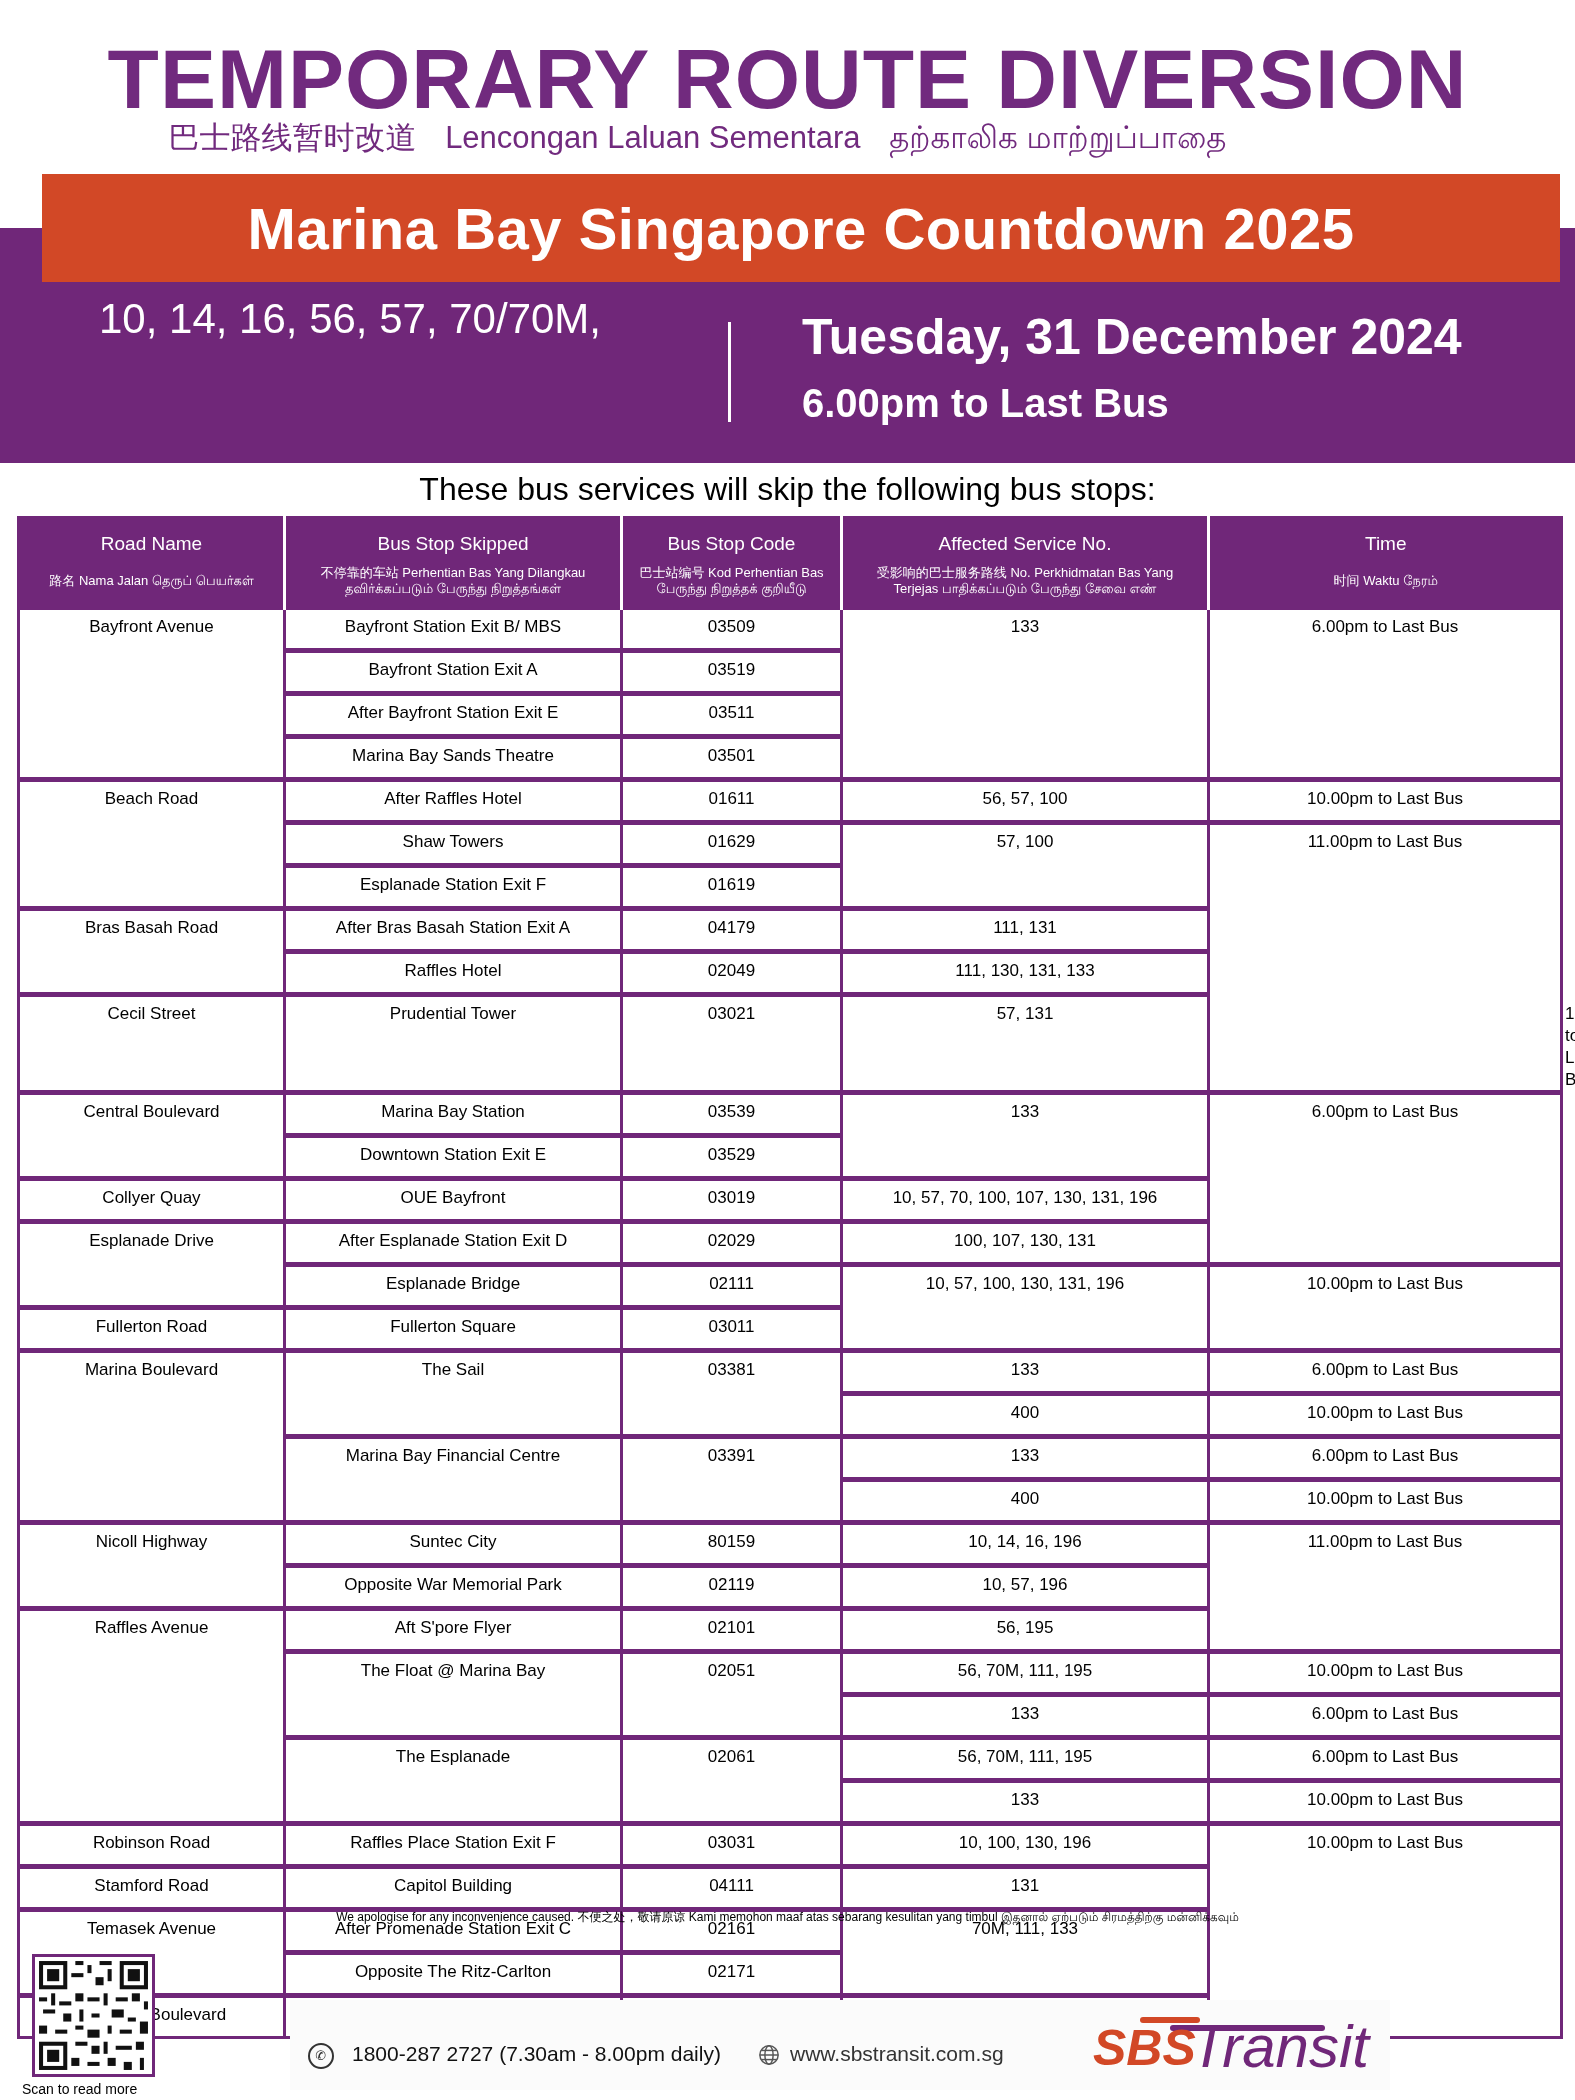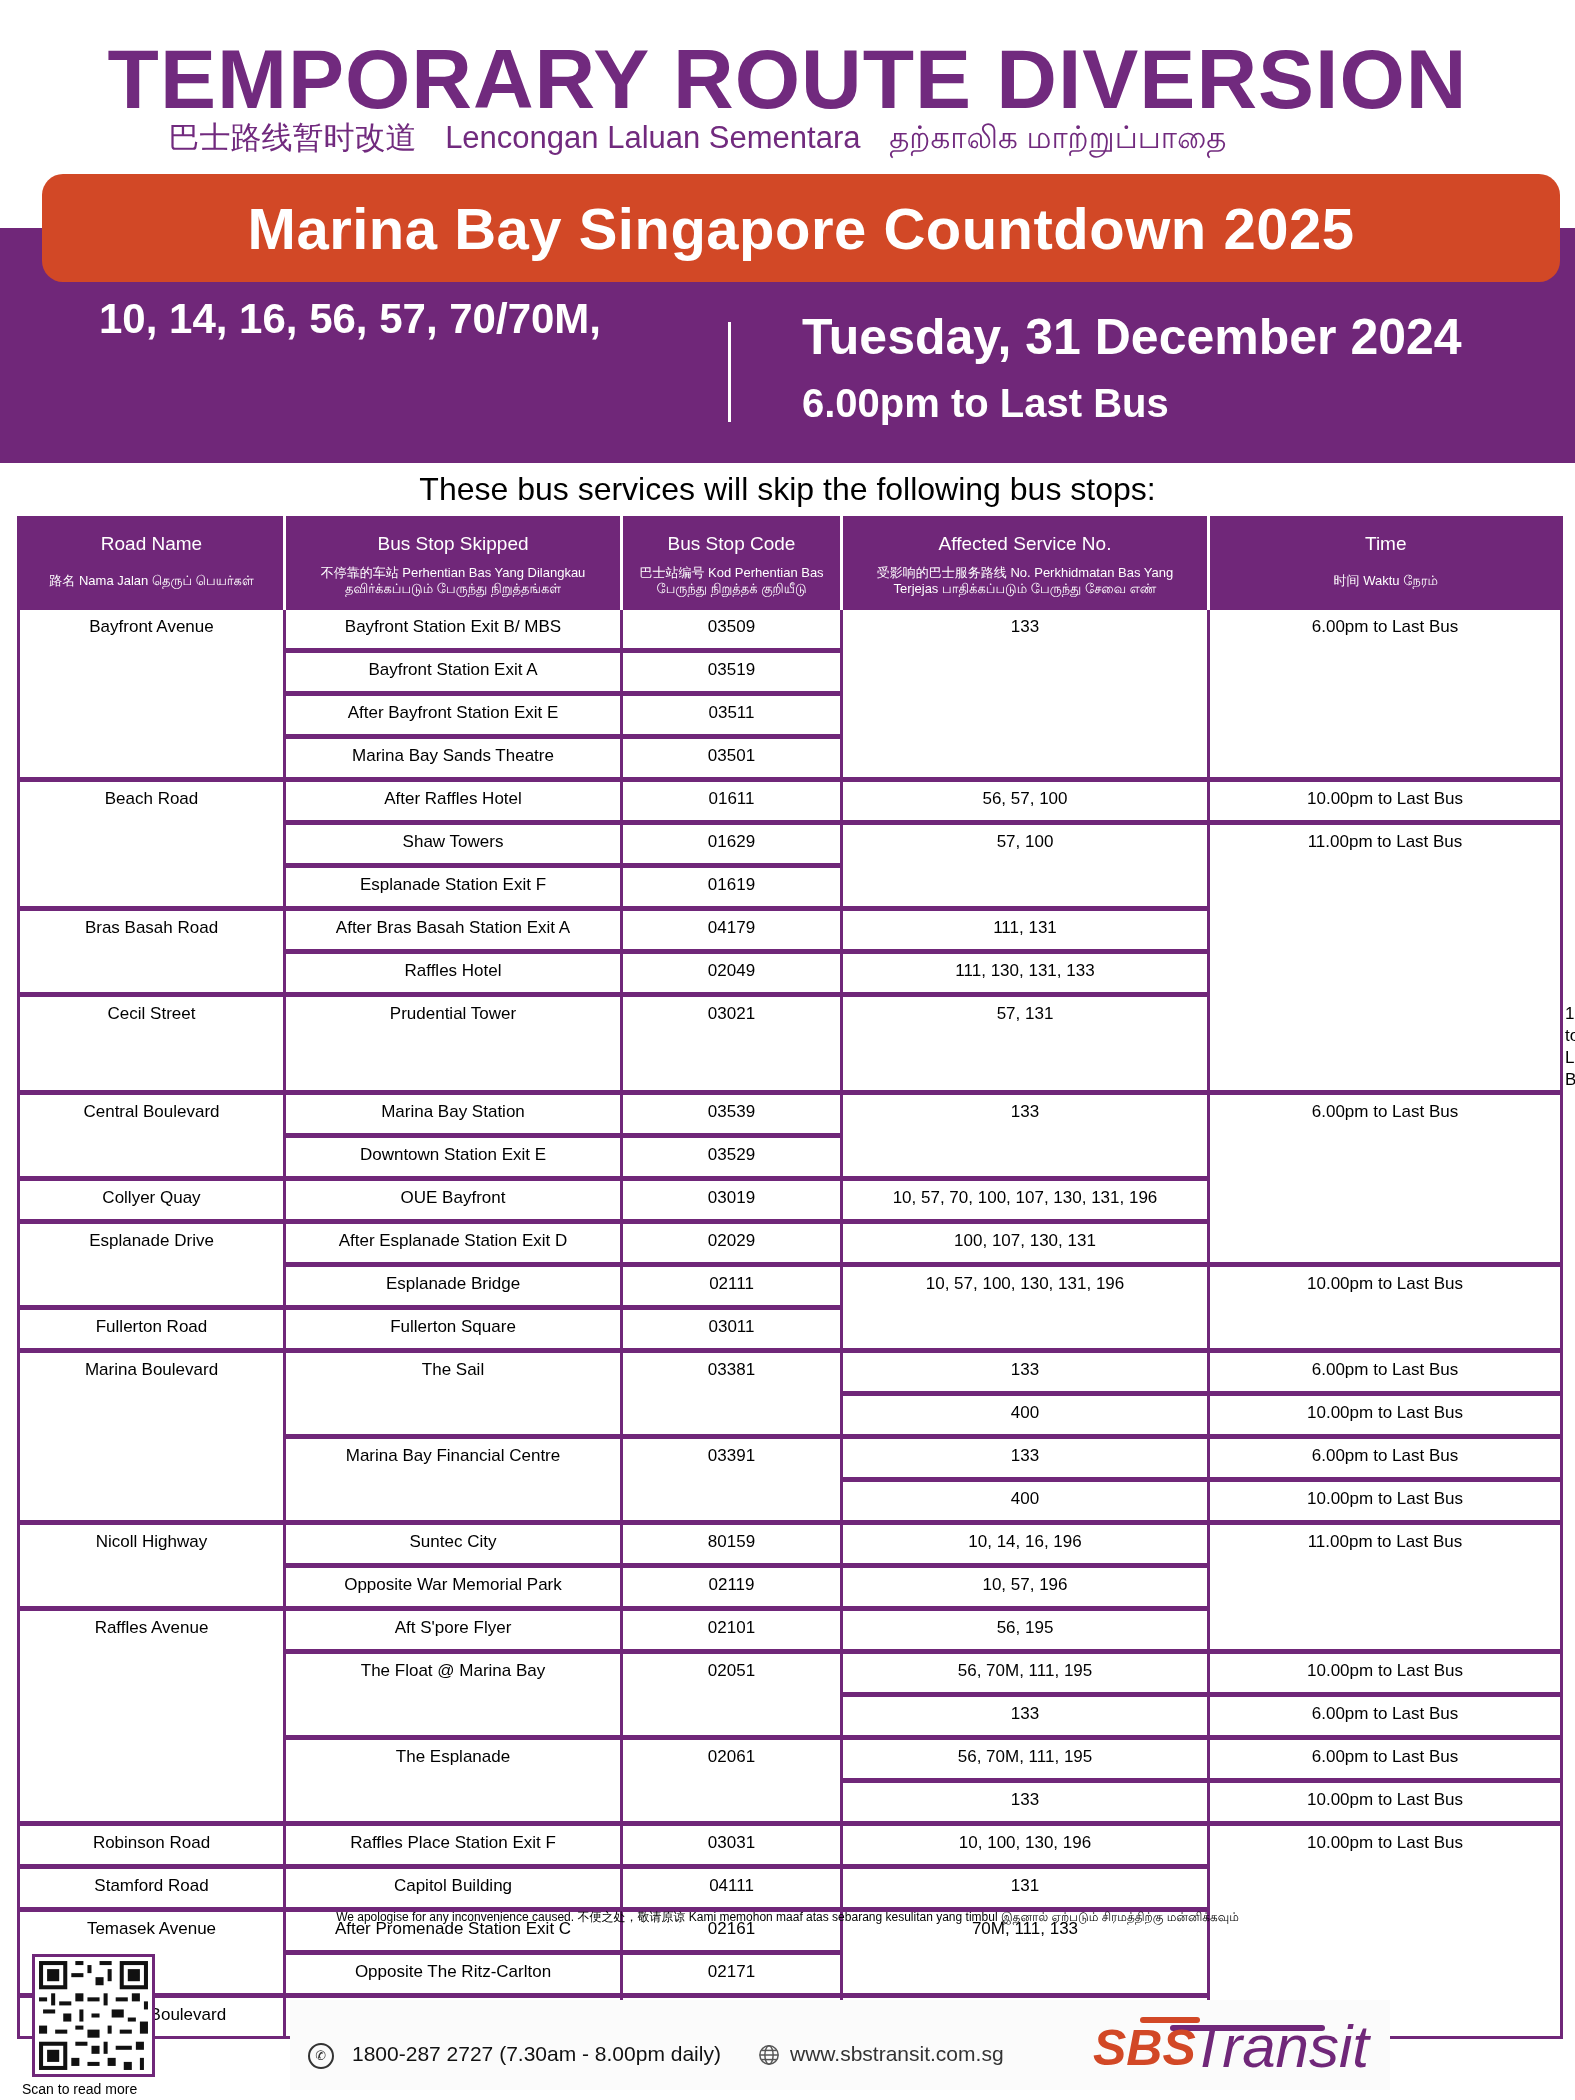--- a/index.html
+++ b/index.html
@@ -6,24 +6,24 @@
   body { width:1575px; height:2100px; position:relative; overflow:hidden;
          font-family:"Liberation Sans", "DejaVu Sans", sans-serif; color:#000; }
   .abs { position:absolute; }
   #title { left:0; width:1575px; top:34px; text-align:center; font-weight:bold;
            font-size:84px; letter-spacing:1px; color:#712a7e; line-height:90px; }
   #subtitle { left:0; width:1395px; top:118px; text-align:center; font-size:31px;
               color:#712a7e; line-height:40px; white-space:nowrap; }
   #subtitle span { margin:0 10px; }
   #purple-band { left:0; top:228px; width:1575px; height:235px; background:#702779; }
   #orange-band { left:42px; top:174px; width:1518px; height:108px; background:#d24826;
-                 display:flex; align-items:center; justify-content:center;border-radius:21px; }
+                 display:flex; align-items:center; justify-content:center; }
   #event-title { color:#fff; font-weight:bold; font-size:58px; letter-spacing:0.5px; }
   #services { left:30px; top:292px; width:640px; text-align:center; color:#fff;
-              font-weight:bold; font-size:42px; line-height:54px; }
+              font-weight:normal; font-size:42px; line-height:54px; }
   #divider { left:728px; top:322px; width:3px; height:100px; background:#fff; }
   #date { left:802px; top:305px; color:#fff; font-weight:bold; font-size:50px; line-height:64px; white-space:nowrap; }
   #time-range { left:802px; top:375px; color:#fff; font-weight:bold; font-size:40px; line-height:56px; white-space:nowrap; }
   #intro { left:0; width:1575px; top:466px; text-align:center; font-size:32px; line-height:46px; }
 
   #table-wrap { left:17px; top:516px; width:1543px; }
   table { border-collapse:collapse; width:1543px; table-layout:fixed; }
   th { background:#702779; color:#fff; font-weight:normal; vertical-align:top;
        border-left:3px solid #fff; border-right:3px solid #fff; padding:8px 2px 0 2px; height:80px; }
   th:first-child { border-left:none; }

